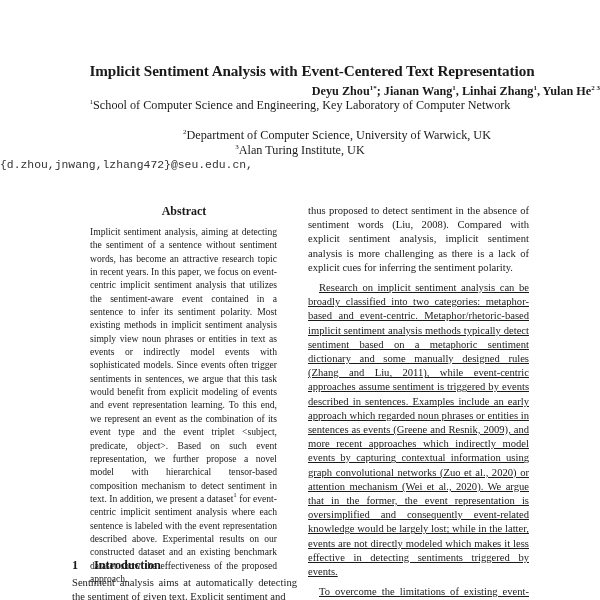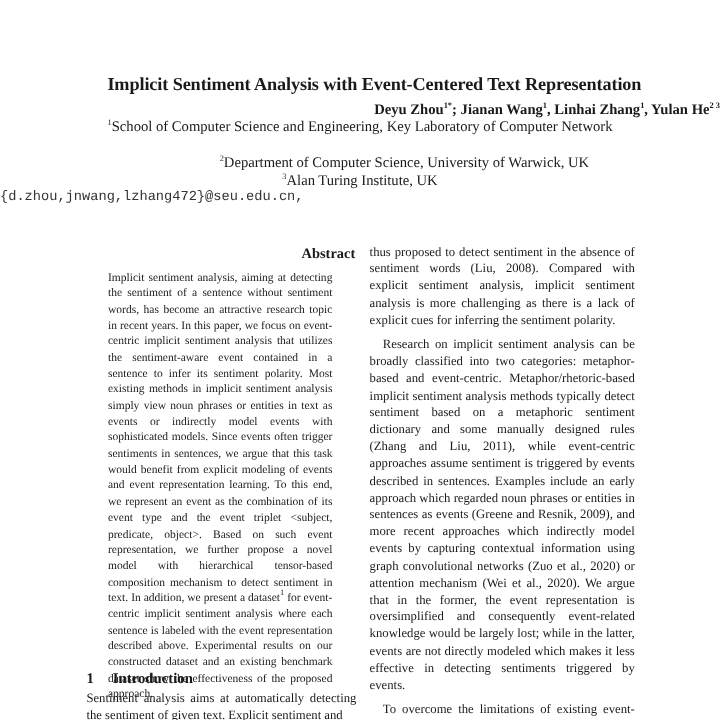--- a/index.html
+++ b/index.html
@@ -2,28 +2,28 @@
 <html><head>
 <meta charset="utf-8">
 <style>
   html, body { margin:0; padding:0; background:#fff; }
   body { width:600px; height:600px; overflow:hidden; position:relative; font-family:"Liberation Serif", serif; color:#1a1a1a; }
   .title { position:absolute; top:62px; left:0; width:600px; text-align:center; font-weight:bold; font-size:15.2px; letter-spacing:-0.1px;padding-left:12px; }
   .authors { position:absolute; top:84px; left:0; width:600px; text-align:right; font-weight:bold; font-size:12.2px; }
   .affil { position:absolute; left:0; width:600px; text-align:center; font-size:12.2px; line-height:15px; }
   .mono { position:absolute; left:0; width:600px; text-align:left; font-family:"Liberation Mono", monospace; font-size:11.4px; line-height:15px; color:#333; }
   sup { font-size:7px; vertical-align:5px; line-height:0; }
-  .abs-head { position:absolute; top:204px; left:72px; width:224px; text-align:right; font-weight:bold; font-size:12px; }
+  .abs-head { position:absolute; top:204px; left:72px; width:224px; text-align:center; font-weight:bold; font-size:12px; }
   .abstract { position:absolute; top:225px; left:90px; width:187px; font-size:9.6px; line-height:13.35px; text-align:justify; }
   .sec-head { position:absolute; top:558px; left:72px; font-weight:bold; font-size:12.3px; }
   .sec-head .num { display:inline-block; width:22px; }
   .intro { position:absolute; top:576px; left:72px; width:225px; font-size:10.6px; line-height:14.2px; text-align:justify; }
   .rcol { position:absolute; left:308px; width:221px; font-size:10.6px; line-height:14.2px; text-align:justify; }
   .rcol p { margin:0; }
-  .indent { text-indent:11px; }
+  .indent { text-indent:11px;text-decoration:underline; }
 </style>
 </head>
 <body>
 
 <div>
   <div class="title">Implicit Sentiment Analysis with Event-Centered Text Representation</div>
 
   <div class="authors">
     <span>Deyu Zhou</span><sup>1*</sup><span>; </span><span>Jianan Wang</span><sup>1</sup><span>, </span><span>Linhai Zhang</span><sup>1</sup><span>, </span><span>Yulan He</span><sup>2 3</sup>
   </div>

